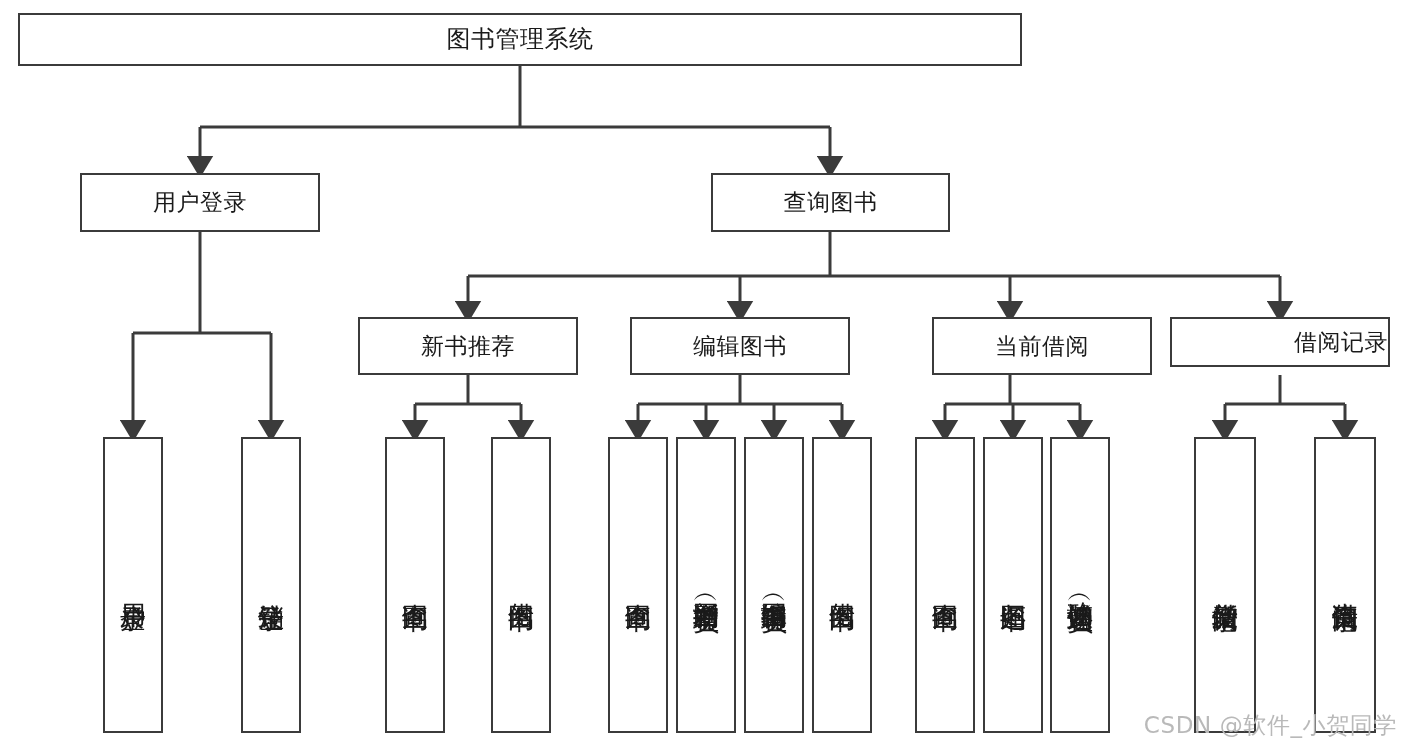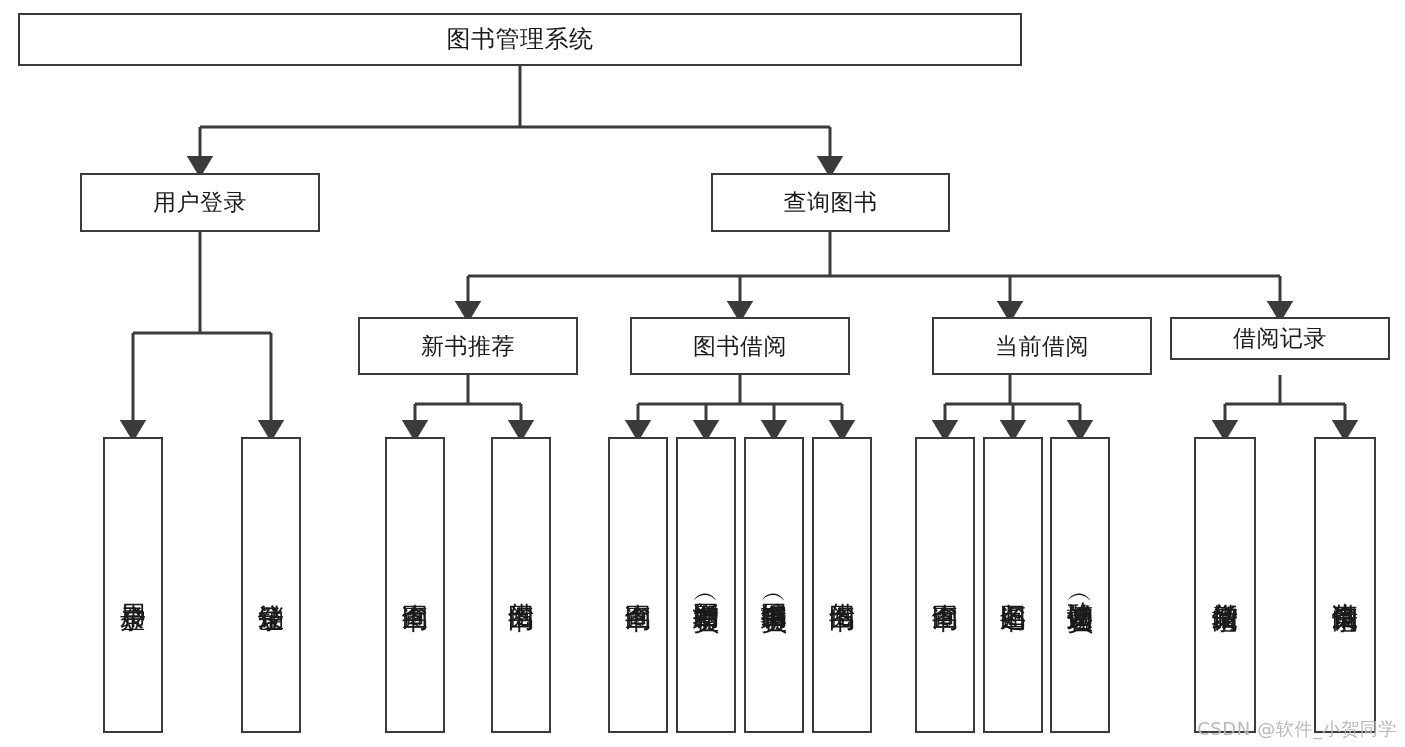--- a/index.html
+++ b/index.html
@@ -57,21 +57,21 @@
     text-orientation: upright;
     font-size: 26px;
     line-height: 1.12;
     letter-spacing: 1px;
     max-height: 288px;
   }
   #watermark {
     position: absolute;
     right: 8px;
     bottom: 6px;
-    font-size: 18px;
+    font-size: 23px;
     color: #b9b9b9;
     letter-spacing: 0.6px;
     white-space: nowrap;
   }
 </style>
 </head>
 <body>
 
 <div id="diagram-root">
 
@@ -133,26 +133,26 @@
     <span class="node-label">用户登录</span>
   </div>
   <div class="node horiz" style="left:711px; top:173px; width:239px; height:59px;">
     <span class="node-label">查询图书</span>
   </div>
 
   <div class="node horiz" style="left:358px; top:317px; width:220px; height:58px;">
     <span class="node-label">新书推荐</span>
   </div>
   <div class="node horiz" style="left:630px; top:317px; width:220px; height:58px;">
-    <span class="node-label">图书借阅</span>
+    <span class="node-label">编辑图书</span>
   </div>
   <div class="node horiz" style="left:932px; top:317px; width:220px; height:58px;">
     <span class="node-label">当前借阅</span>
   </div>
-  <div class="node horiz" style="left:1170px; top:317px; width:220px; height:43px;">
+  <div class="node horiz" style="left:1170px; top:317px; width:220px; height:50px;justify-content:flex-end;">
     <span class="node-label">借阅记录</span>
   </div>
 
   <div class="node vert" style="left:103px; top:437px; width:60px; height:296px;">
     <span class="node-label">用户登录</span>
   </div>
   <div class="node vert" style="left:241px; top:437px; width:60px; height:296px;">
     <span class="node-label">注销登录</span>
   </div>
 

